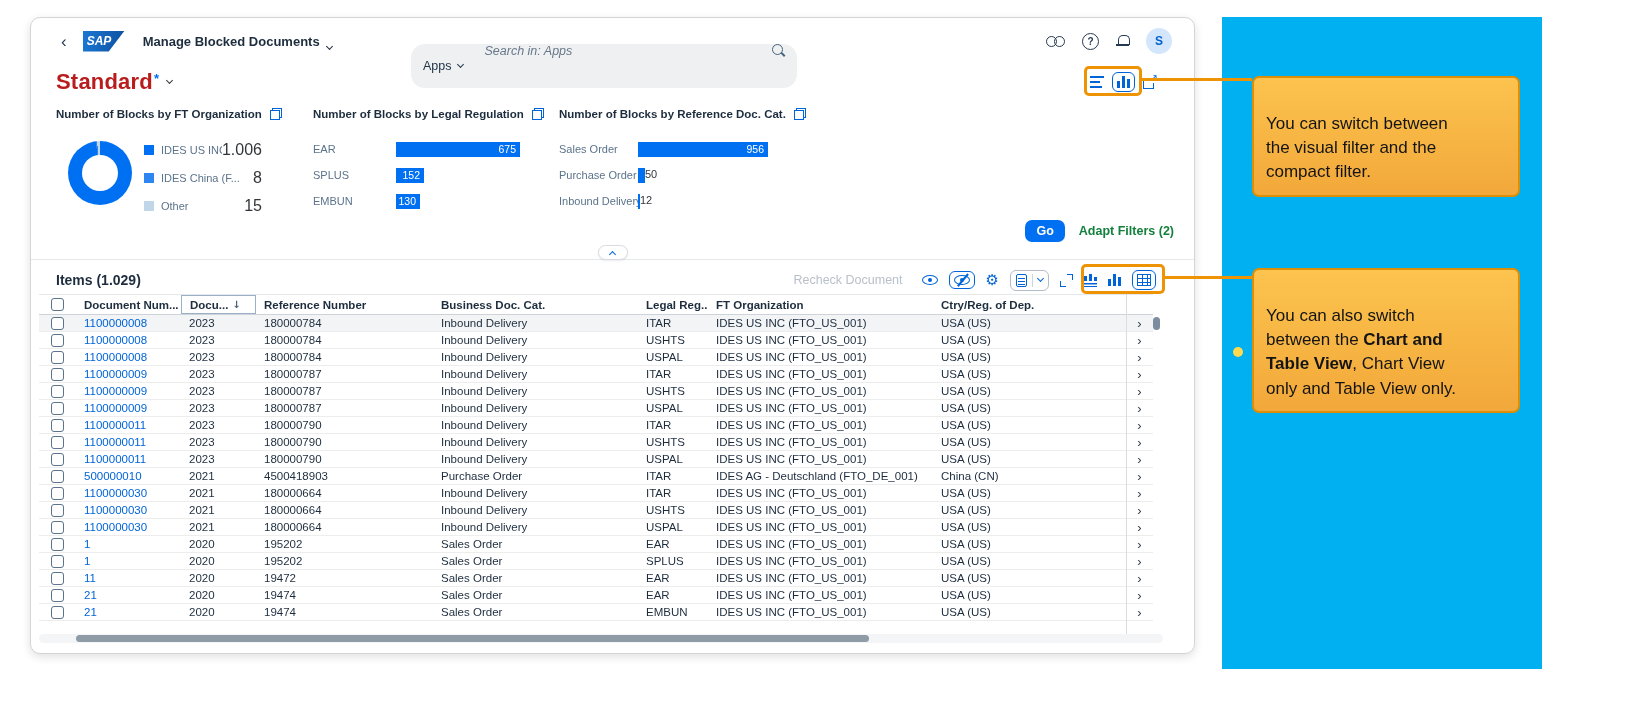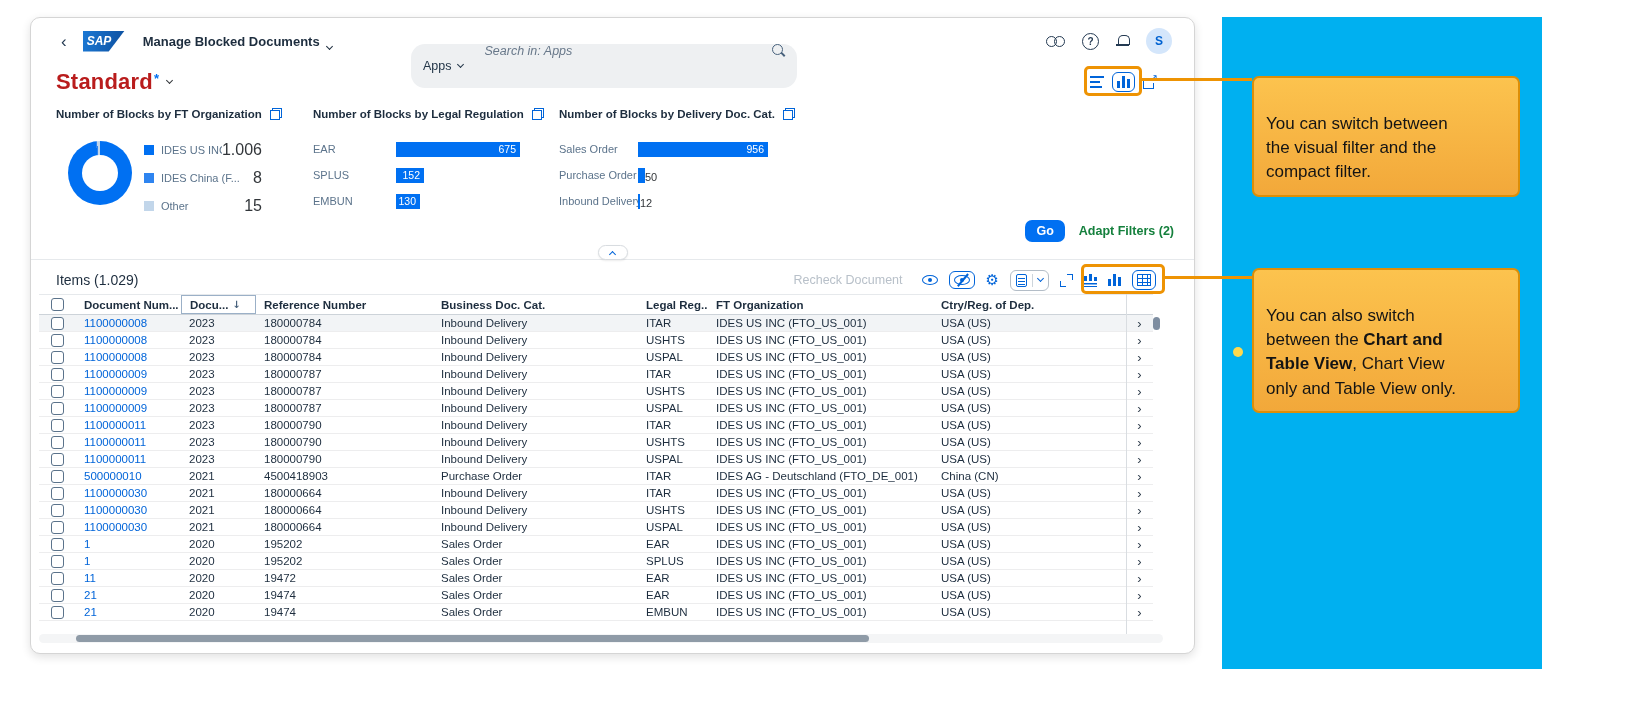--- a/index.html
+++ b/index.html
@@ -67,35 +67,35 @@
   .legend{width:118px;margin-left:12px}
   .lg-row{display:flex;align-items:center;height:28px}
   .lg-sq{width:10px;height:10px;margin-right:7px;flex:none}
   .lg-lbl{font-size:11px;color:#5b738b;flex:1;white-space:nowrap;overflow:hidden}
   .lg-val{font-size:16px;color:#32363a;margin-left:0}
   .bars{margin-top:14px}
   .bar-row{display:flex;align-items:center;height:26px}
   .bar-lbl{font-size:11px;color:#5b738b;flex:none;white-space:nowrap;overflow:hidden}
   #card2 .bar-lbl{width:83px}
   #card3 .bar-lbl{width:79px}
-  .bar-track{display:flex;align-items:flex-end;flex:1;height:15px}
+  .bar-track{display:flex;align-items:flex-start;flex:1;height:15px}
   .bar{height:15px;background:#0070f2;display:flex;align-items:center;justify-content:flex-end;flex:none}
   .bar-vin{color:#fff;font-size:10.5px;padding-right:4px}
   .bar-vout{font-size:11px;color:#32363a;margin-left:0}
 
   
   .go-row{position:absolute;top:202px;right:20px;display:flex;align-items:center;gap:14px}
   .go-btn{background:#0070f2;color:#fff;font-weight:bold;font-size:12.5px;padding:4px 11px;border-radius:7px;border:none;cursor:pointer}
   .adapt{color:#15803d;font-size:12.5px;font-weight:bold;cursor:pointer}
   .hdr-divider{position:absolute;left:0;right:0;top:241px;border-top:1px solid #e6e9ec}
   .collapse-pill{position:absolute;left:50%;top:227px;transform:translateX(-50%);width:30px;height:15px;background:#fff;border:1px solid #d8dce0;border-radius:8px;display:flex;align-items:center;justify-content:center;box-shadow:0 1px 2px rgba(0,0,0,.08);cursor:pointer;color:#0064d9}
 
   
   .items-head{position:absolute;top:250px;left:25px;right:38px;height:24px;display:flex;align-items:center}
-  .items-title{font-size:14px;font-weight:normal}
+  .items-title{font-size:14px;font-weight:bold}
   .items-toolbar{margin-left:auto;display:flex;align-items:center;gap:11px}
   .recheck{color:#b8c0c9;font-size:12.5px;margin-right:8px}
   .i-eye{width:16px;height:10px;border:1.5px solid #0064d9;border-radius:50%;position:relative;display:inline-block}
   .i-eye::after{content:"";position:absolute;left:50%;top:50%;width:4px;height:4px;margin:-2px 0 0 -2px;background:#0064d9;border-radius:50%}
   .i-eye.slash::before{content:"";position:absolute;left:7px;top:-4px;width:1.6px;height:16px;background:#0064d9;transform:rotate(40deg)}
   .i-gear{font-size:15px;color:#0064d9;line-height:1;font-family:"DejaVu Sans",sans-serif}
   .btn-split{border:1px solid #b3bdc7;border-radius:6px;padding:3px 5px;display:inline-flex;align-items:center;gap:5px;color:#0064d9}
   .i-xls{width:11px;height:13px;border:1.4px solid #0064d9;border-radius:2px;display:inline-block;background:
     linear-gradient(#0064d9,#0064d9) 1px 3px/7px 1.2px no-repeat,
     linear-gradient(#0064d9,#0064d9) 1px 6px/7px 1.2px no-repeat,
@@ -247,21 +247,21 @@
               <span class="bar" style="width: 24px; background: rgb(0, 112, 242);">
                 <span class="bar-vin">130</span>
               </span>
             </span>
           </div>
         </div>
     </div>
 
     <div class="card" id="card3">
       <div class="card-title">
-        <span>Number of Blocks by Delivery Doc. Cat.</span>
+        <span>Number of Blocks by Reference Doc. Cat.</span>
         <span class="i-copy"></span>
       </div>
       <div class="bars">
           <div class="bar-row">
             <span class="bar-lbl">Sales Order</span>
             <span class="bar-track">
               <span class="bar" style="width: 130px; background: rgb(0, 112, 242);">
                 <span class="bar-vin">956</span>
               </span>
             </span>

